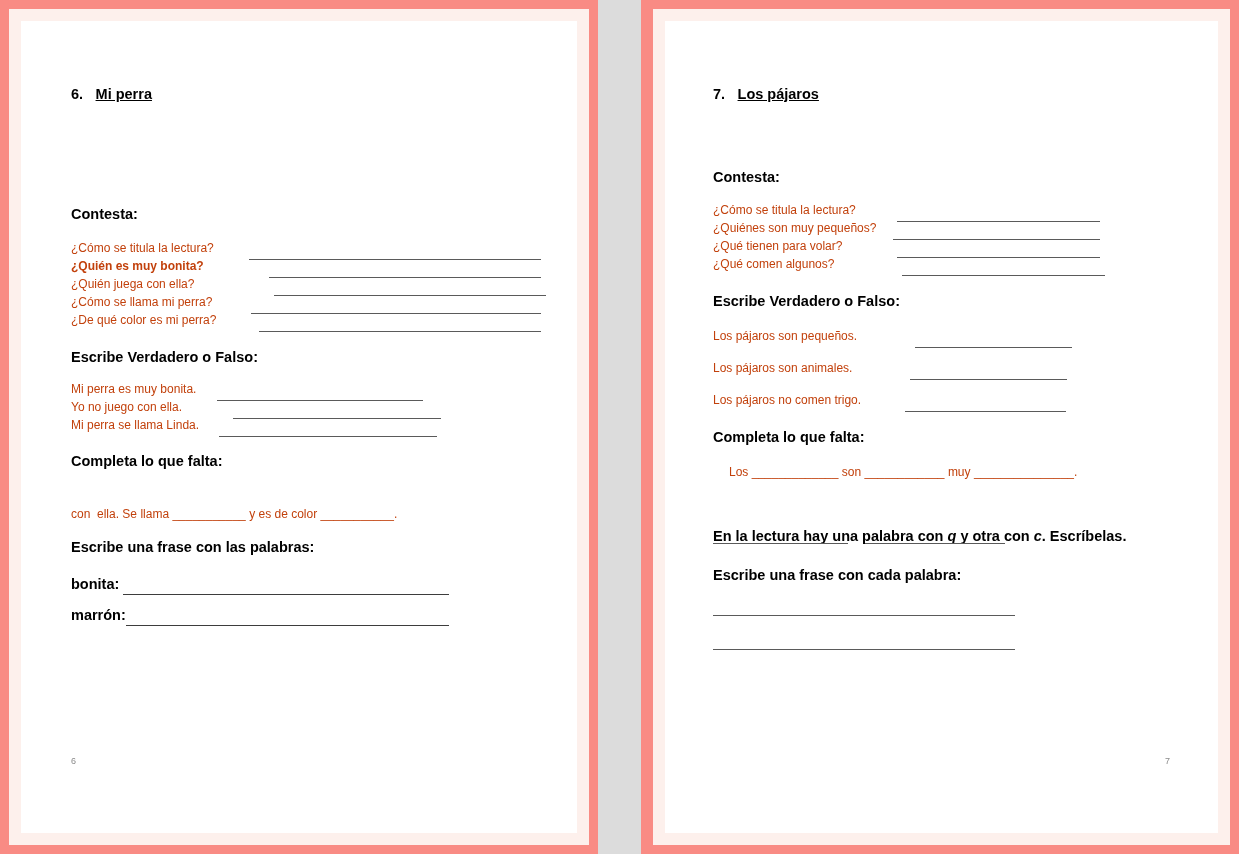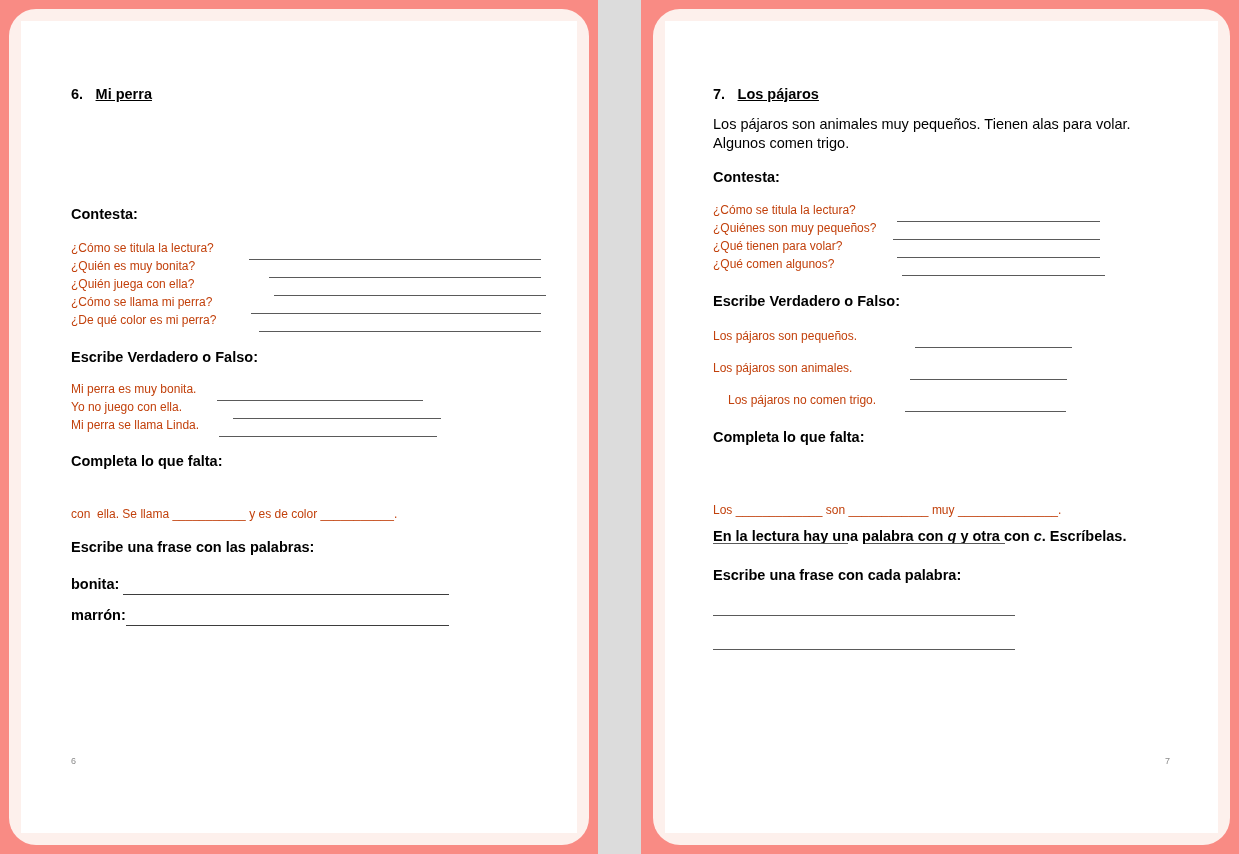--- a/index.html
+++ b/index.html
@@ -34,21 +34,20 @@
     padding: 9px;
   }
   .page-left.page-outer  { width: 598px; }
   .page-right.page-outer { width: 598px; padding-left: 12px; }
   .page-cream {
     background: #fdf0ec;          
     box-sizing: border-box;
     width: 100%;
     height: 100%;
     padding: 12px;
-    border-radius: 27px;
   }
   .page-white {
     background: #ffffff;
     box-sizing: border-box;
     width: 100%;
     height: 100%;
     position: relative;
     overflow: hidden;
   }
   .page-body {
@@ -123,21 +122,21 @@
             <span class="heading-num">6.</span>
             <span class="heading-title" style="margin-left:8px;">Mi perra</span>
           </div>
 
 
           <div class="abs section-head" style="left:50px; top:185px;">Contesta:</div>
 
           <div class="abs qtext" style="left:50px; top:220px;">¿Cómo se titula la lectura?</div>
           <div class="rule" style="left:228px; top:238px; width:292px;"></div>
 
-          <div class="abs qtext" style="left:50px; top:238px;">¿Quién es muy bonita?</div>
+          <div class="abs qtext" style="left:50px; top:238px;font-weight:bold;">¿Quién es muy bonita?</div>
           <div class="rule" style="left:248px; top:256px; width:272px;"></div>
 
           <div class="abs qtext" style="left:50px; top:256px;">¿Quién juega con ella?</div>
           <div class="rule" style="left:253px; top:274px; width:272px;"></div>
 
           <div class="abs qtext" style="left:50px; top:274px;">¿Cómo se llama mi perra?</div>
           <div class="rule" style="left:230px; top:292px; width:290px;"></div>
 
           <div class="abs qtext" style="left:50px; top:292px;">¿De qué color es mi perra?</div>
           <div class="rule" style="left:238px; top:310px; width:282px;"></div>
@@ -177,22 +176,20 @@
   <div class="page-outer page-right">
     <div class="page-cream">
       <div class="page-white">
         <div class="page-body">
 
           <div class="abs" style="left:48px; top:64px;">
             <span class="heading-num">7.</span>
             <span class="heading-title" style="margin-left:8px;">Los pájaros</span>
           </div>
 
-          <div class="abs passage" style="left:48px; top:94px; width:465px;">Los pájaros son animales muy pequeños. Tienen alas para volar.
-Algunos comen trigo.</div>
 
           <div class="abs section-head" style="left:48px; top:148px;">Contesta:</div>
 
           <div class="abs qtext" style="left:48px; top:182px;">¿Cómo se titula la lectura?</div>
           <div class="rule" style="left:232px; top:200px; width:203px;"></div>
 
           <div class="abs qtext" style="left:48px; top:200px;">¿Quiénes son muy pequeños?</div>
           <div class="rule" style="left:228px; top:218px; width:207px;"></div>
 
           <div class="abs qtext" style="left:48px; top:218px;">¿Qué tienen para volar?</div>
@@ -202,26 +199,26 @@
           <div class="rule" style="left:237px; top:254px; width:203px;"></div>
 
           <div class="abs section-head" style="left:48px; top:272px;">Escribe Verdadero o Falso:</div>
 
           <div class="abs statement" style="left:48px; top:308px;">Los pájaros son pequeños.</div>
           <div class="rule" style="left:250px; top:326px; width:157px;"></div>
 
           <div class="abs statement" style="left:48px; top:340px;">Los pájaros son animales.</div>
           <div class="rule" style="left:245px; top:358px; width:157px;"></div>
 
-          <div class="abs statement" style="left:63px; top:372px;">Los pájaros no comen trigo.</div>
+          <div class="abs statement" style="left:48px; top:372px;">Los pájaros no comen trigo.</div>
           <div class="rule" style="left:240px; top:390px; width:161px;"></div>
 
           <div class="abs section-head" style="left:48px; top:408px;">Completa lo que falta:</div>
 
-          <div class="abs cloze" style="left:48px; top:444px; width:460px;margin-top:38px;">Los _____________ son ____________ muy _______________.</div>
+          <div class="abs cloze" style="left:64px; top:444px; width:460px;">Los _____________ son ____________ muy _______________.</div>
 
           <div class="abs instruction-bold" style="left:48px; top:507px;"><span>En la lectura hay una palabra con </span><i>q</i><span> y otra con </span><i>c</i><span>. Escríbelas.</span></div>
 
           <div class="rule" style="left:48px; top:522px; width:135px;"></div>
           <div class="rule" style="left:200px; top:522px; width:140px;"></div>
 
           <div class="abs section-head" style="left:48px; top:546px;">Escribe una frase con cada palabra:</div>
 
           <div class="rule" style="left:48px; top:594px; width:302px;"></div>
           <div class="rule" style="left:48px; top:628px; width:302px;"></div>

